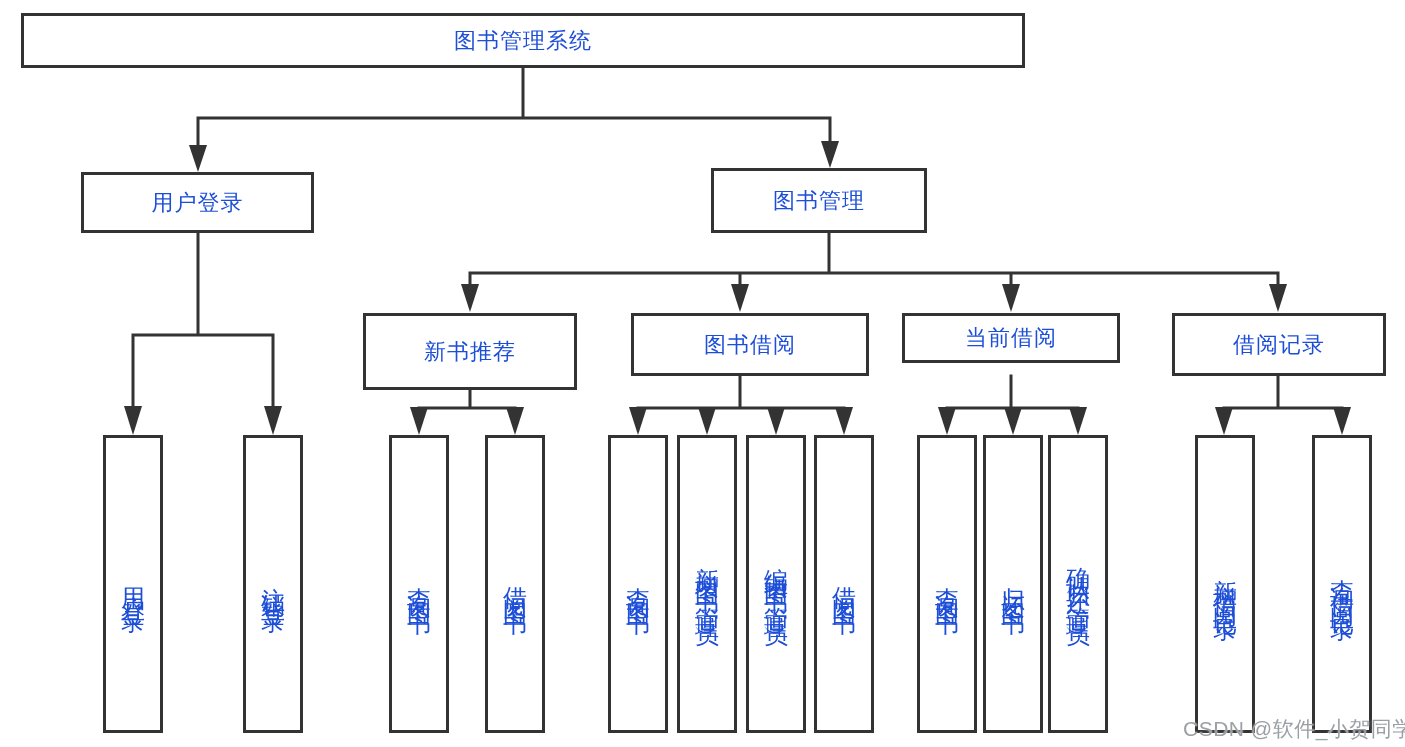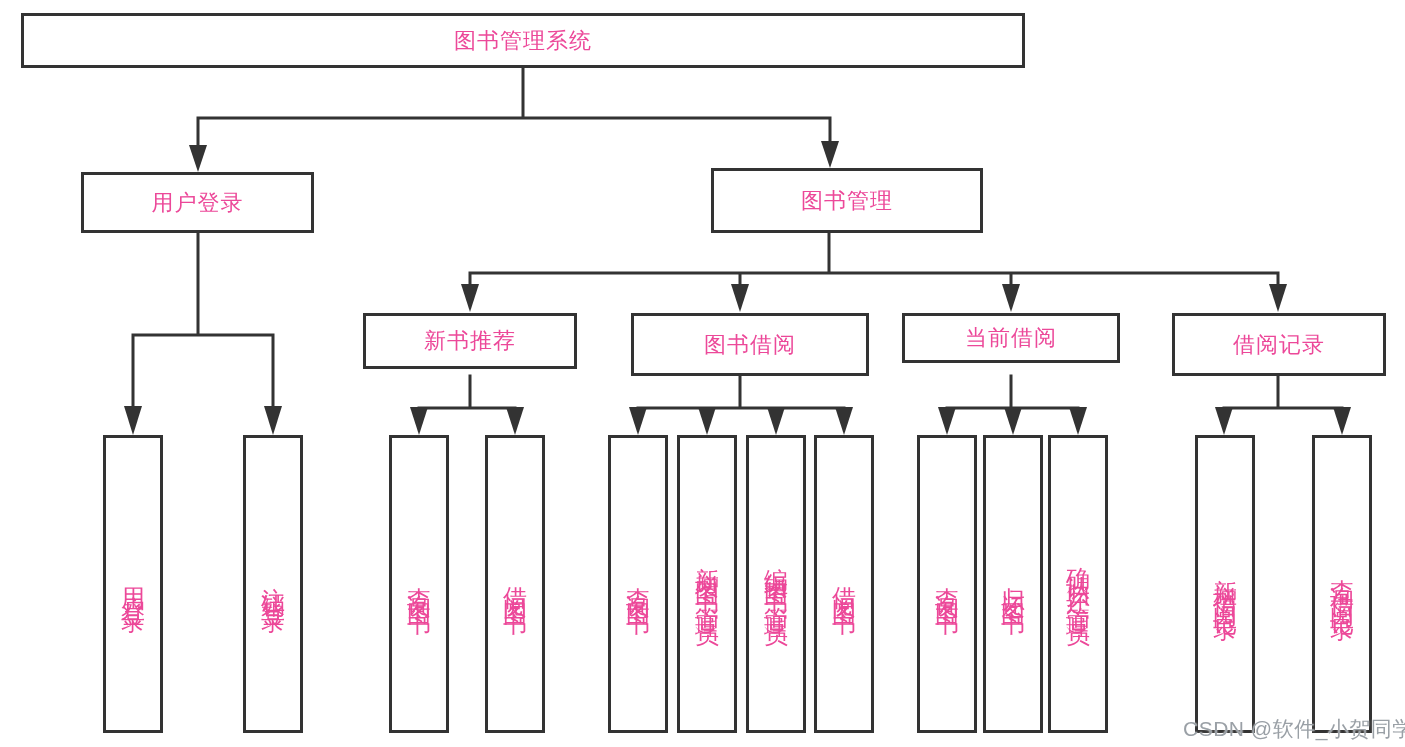--- a/index.html
+++ b/index.html
@@ -22,21 +22,21 @@
     stroke-width: 3;
     fill: none;
     stroke-linecap: square;
   }
   .connectors polygon { fill: #333333; }
   .node {
     position: absolute;
     box-sizing: border-box;
     background: #ffffff;
     border: 3px solid #333333;
-    color: #ec4899;
+    color: #1d4ed8;
     display: flex;
     align-items: center;
     justify-content: center;
   }
   .node.h { font-size: 22px; letter-spacing: 1px; }
   .node.v { font-size: 24px; }
   .vtext {
     writing-mode: vertical-rl;
     text-orientation: mixed;
     letter-spacing: 8px;
@@ -96,25 +96,25 @@
     <polygon points="1333,407 1351,407 1342,435"></polygon>
   </svg>
 
   <div class="node h" style="left:21px; top:13px; width:1004px; height:55px;">
     <span>图书管理系统</span>
   </div>
 
   <div class="node h" style="left:81px; top:172px; width:233px; height:61px;">
     <span>用户登录</span>
   </div>
-  <div class="node h" style="left:711px; top:168px; width:272px; height:65px;">
+  <div class="node h" style="left:711px; top:168px; width:216px; height:65px;">
     <span>图书管理</span>
   </div>
 
-  <div class="node h" style="left:363px; top:313px; width:214px; height:56px;">
+  <div class="node h" style="left:363px; top:313px; width:214px; height:77px;">
     <span>新书推荐</span>
   </div>
   <div class="node h" style="left:631px; top:313px; width:238px; height:63px;">
     <span>图书借阅</span>
   </div>
   <div class="node h" style="left:902px; top:313px; width:218px; height:50px;">
     <span>当前借阅</span>
   </div>
   <div class="node h" style="left:1172px; top:313px; width:214px; height:63px;">
     <span>借阅记录</span>

